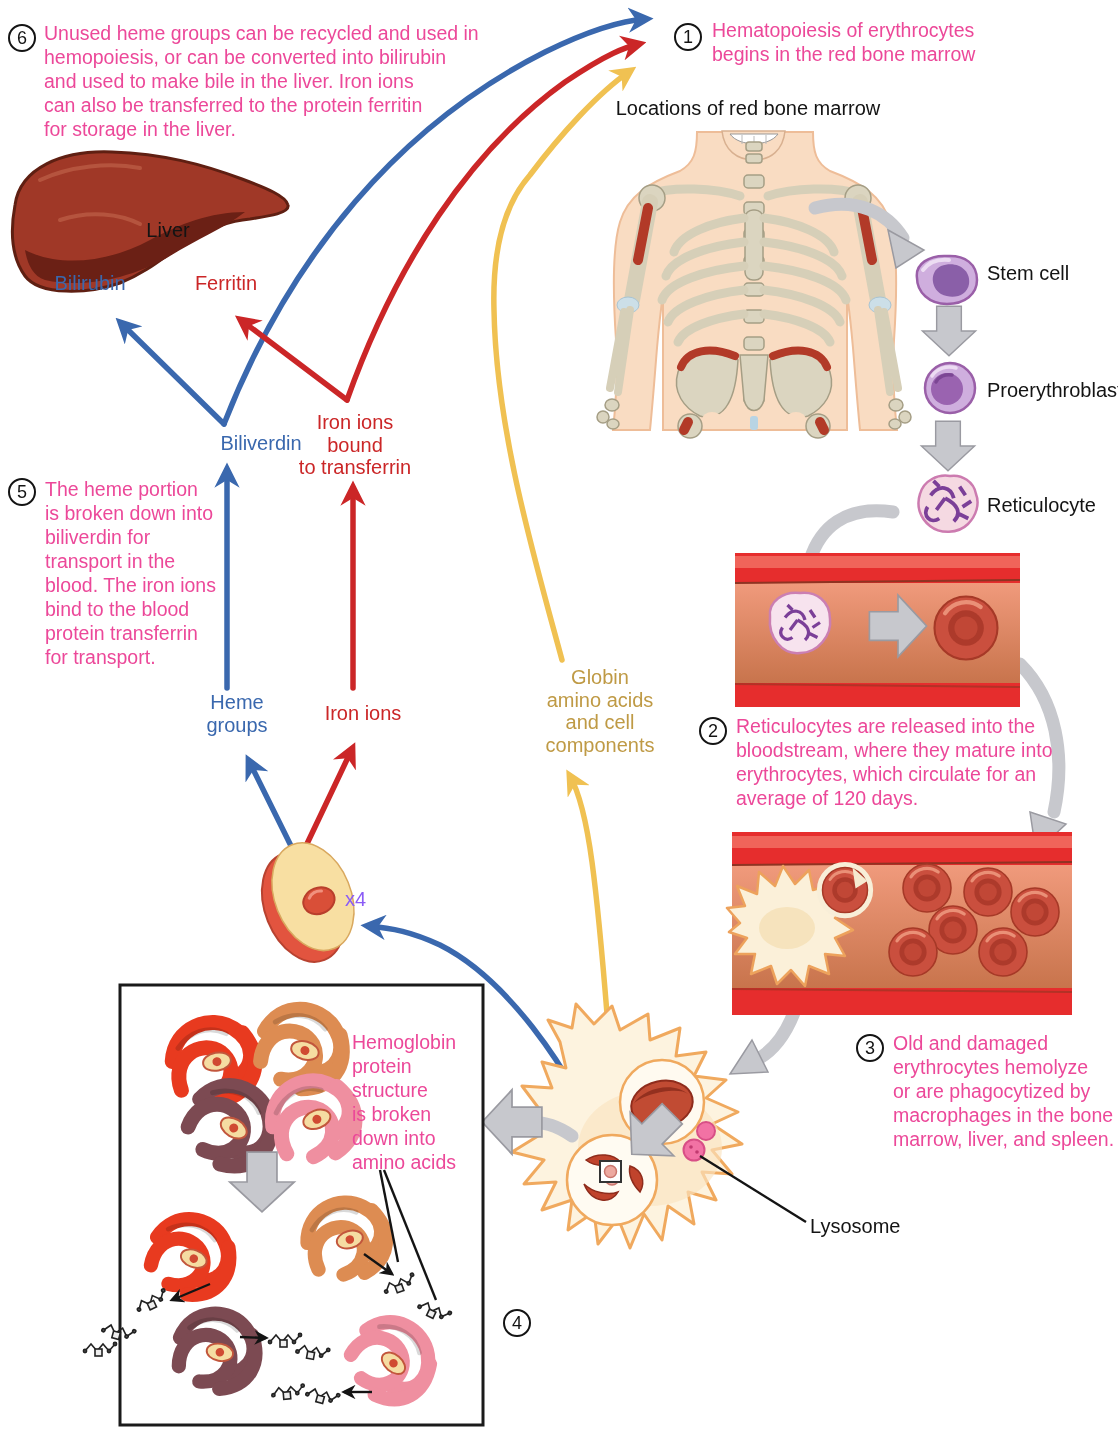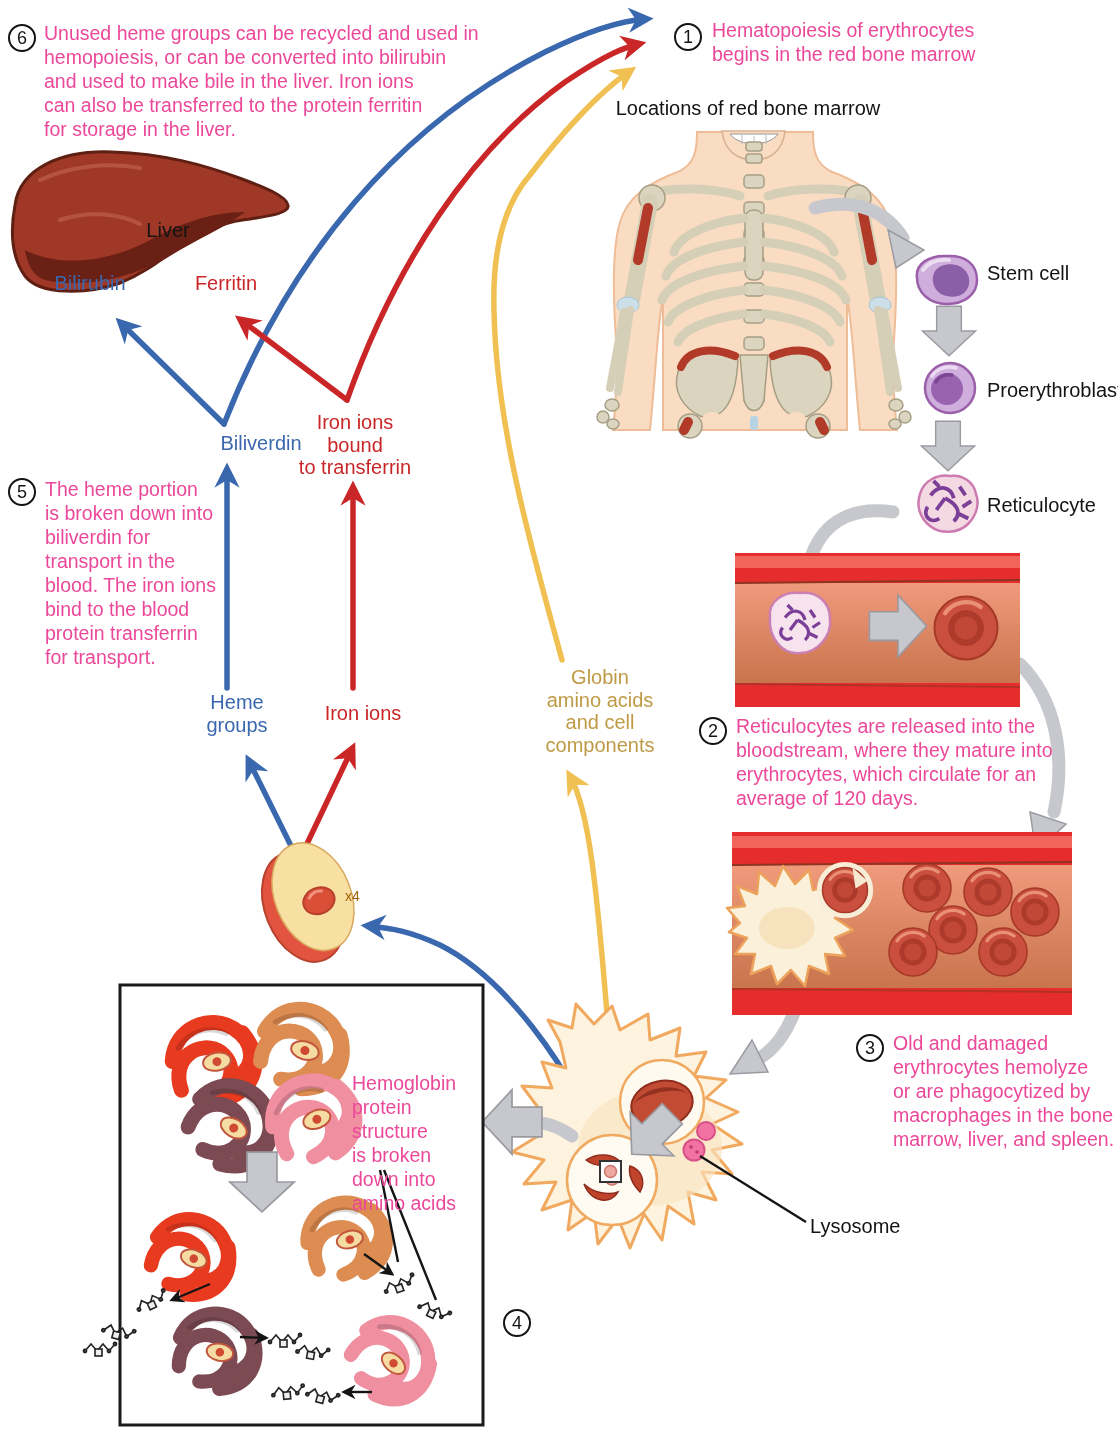--- a/index.html
+++ b/index.html
@@ -7,21 +7,21 @@
          font-family:"Liberation Sans",sans-serif;overflow:hidden;}
   .stage svg{position:absolute;left:0;top:0;}
   .lbl{position:absolute;white-space:pre-line;color:#141414;font-size:20px;line-height:22.5px;}
   .ctr{transform:translateX(-50%);text-align:center;}
   .blue{color:var(--c-blue);}
   .red{color:var(--c-red);}
   .goldtext{color:var(--c-gold-text);}
   .step-text{position:absolute;white-space:pre-line;font-size:19.5px;line-height:24px;color:#ec4899;}
   .step-num{position:absolute;width:28px;height:28px;border:2.6px solid #141414;border-radius:50%;
             background:#fff;font-size:18px;line-height:24px;text-align:center;color:#141414;box-sizing:border-box;}
-  .x4{font-size:14px;color:#a16207;position:absolute;}
+  .x4{font-size:20px;color:#8b5cf6;position:absolute;}
   
   .arrow{fill:none;stroke-width:5.5;stroke-linecap:round;}
   .ab{stroke:var(--c-blue);}  .ar{stroke:var(--c-red);}  .ag{stroke:var(--c-gold);}
   .mkb{fill:var(--c-blue);}   .mkr{fill:var(--c-red);}   .mkg{fill:var(--c-gold);}  .mkk{fill:#141414;}
   .gray{fill:#c7c8cd;stroke:#9a9aa1;stroke-width:1.5;}
   .grayline{stroke:#c7c8cd;stroke-width:13;fill:none;stroke-linecap:round;}
   .bone{fill:#dbd5c0;stroke:#a59e85;stroke-width:1.5;}
   .boneln{stroke:#d6cfb8;stroke-width:9;fill:none;stroke-linecap:round;}
   .marrow{stroke:#b23a28;stroke-width:10;fill:none;stroke-linecap:round;}
   .blackln{stroke:#141414;stroke-width:2.4;fill:none;}
@@ -386,20 +386,20 @@
 
 <div class="step-num" style="left:503px;top:1309px;">4</div>
 
 <div class="step-num" style="left:8px;top:24px;">6</div>
 <div class="step-text" style="left:44px;top:21px;">Unused heme groups can be recycled and used in
 hemopoiesis, or can be converted into bilirubin
 and used to make bile in the liver. Iron ions
 can also be transferred to the protein ferritin
 for storage in the liver.</div>
 
-<div class="step-text" style="left:352px;top:1030px;width:130px;margin-top:41px;">Hemoglobin
+<div class="step-text" style="left:352px;top:1030px;width:130px;">Hemoglobin
 protein
 structure
 is broken
 down into
 amino acids</div>
 
 </div>
 
 </body></html>

